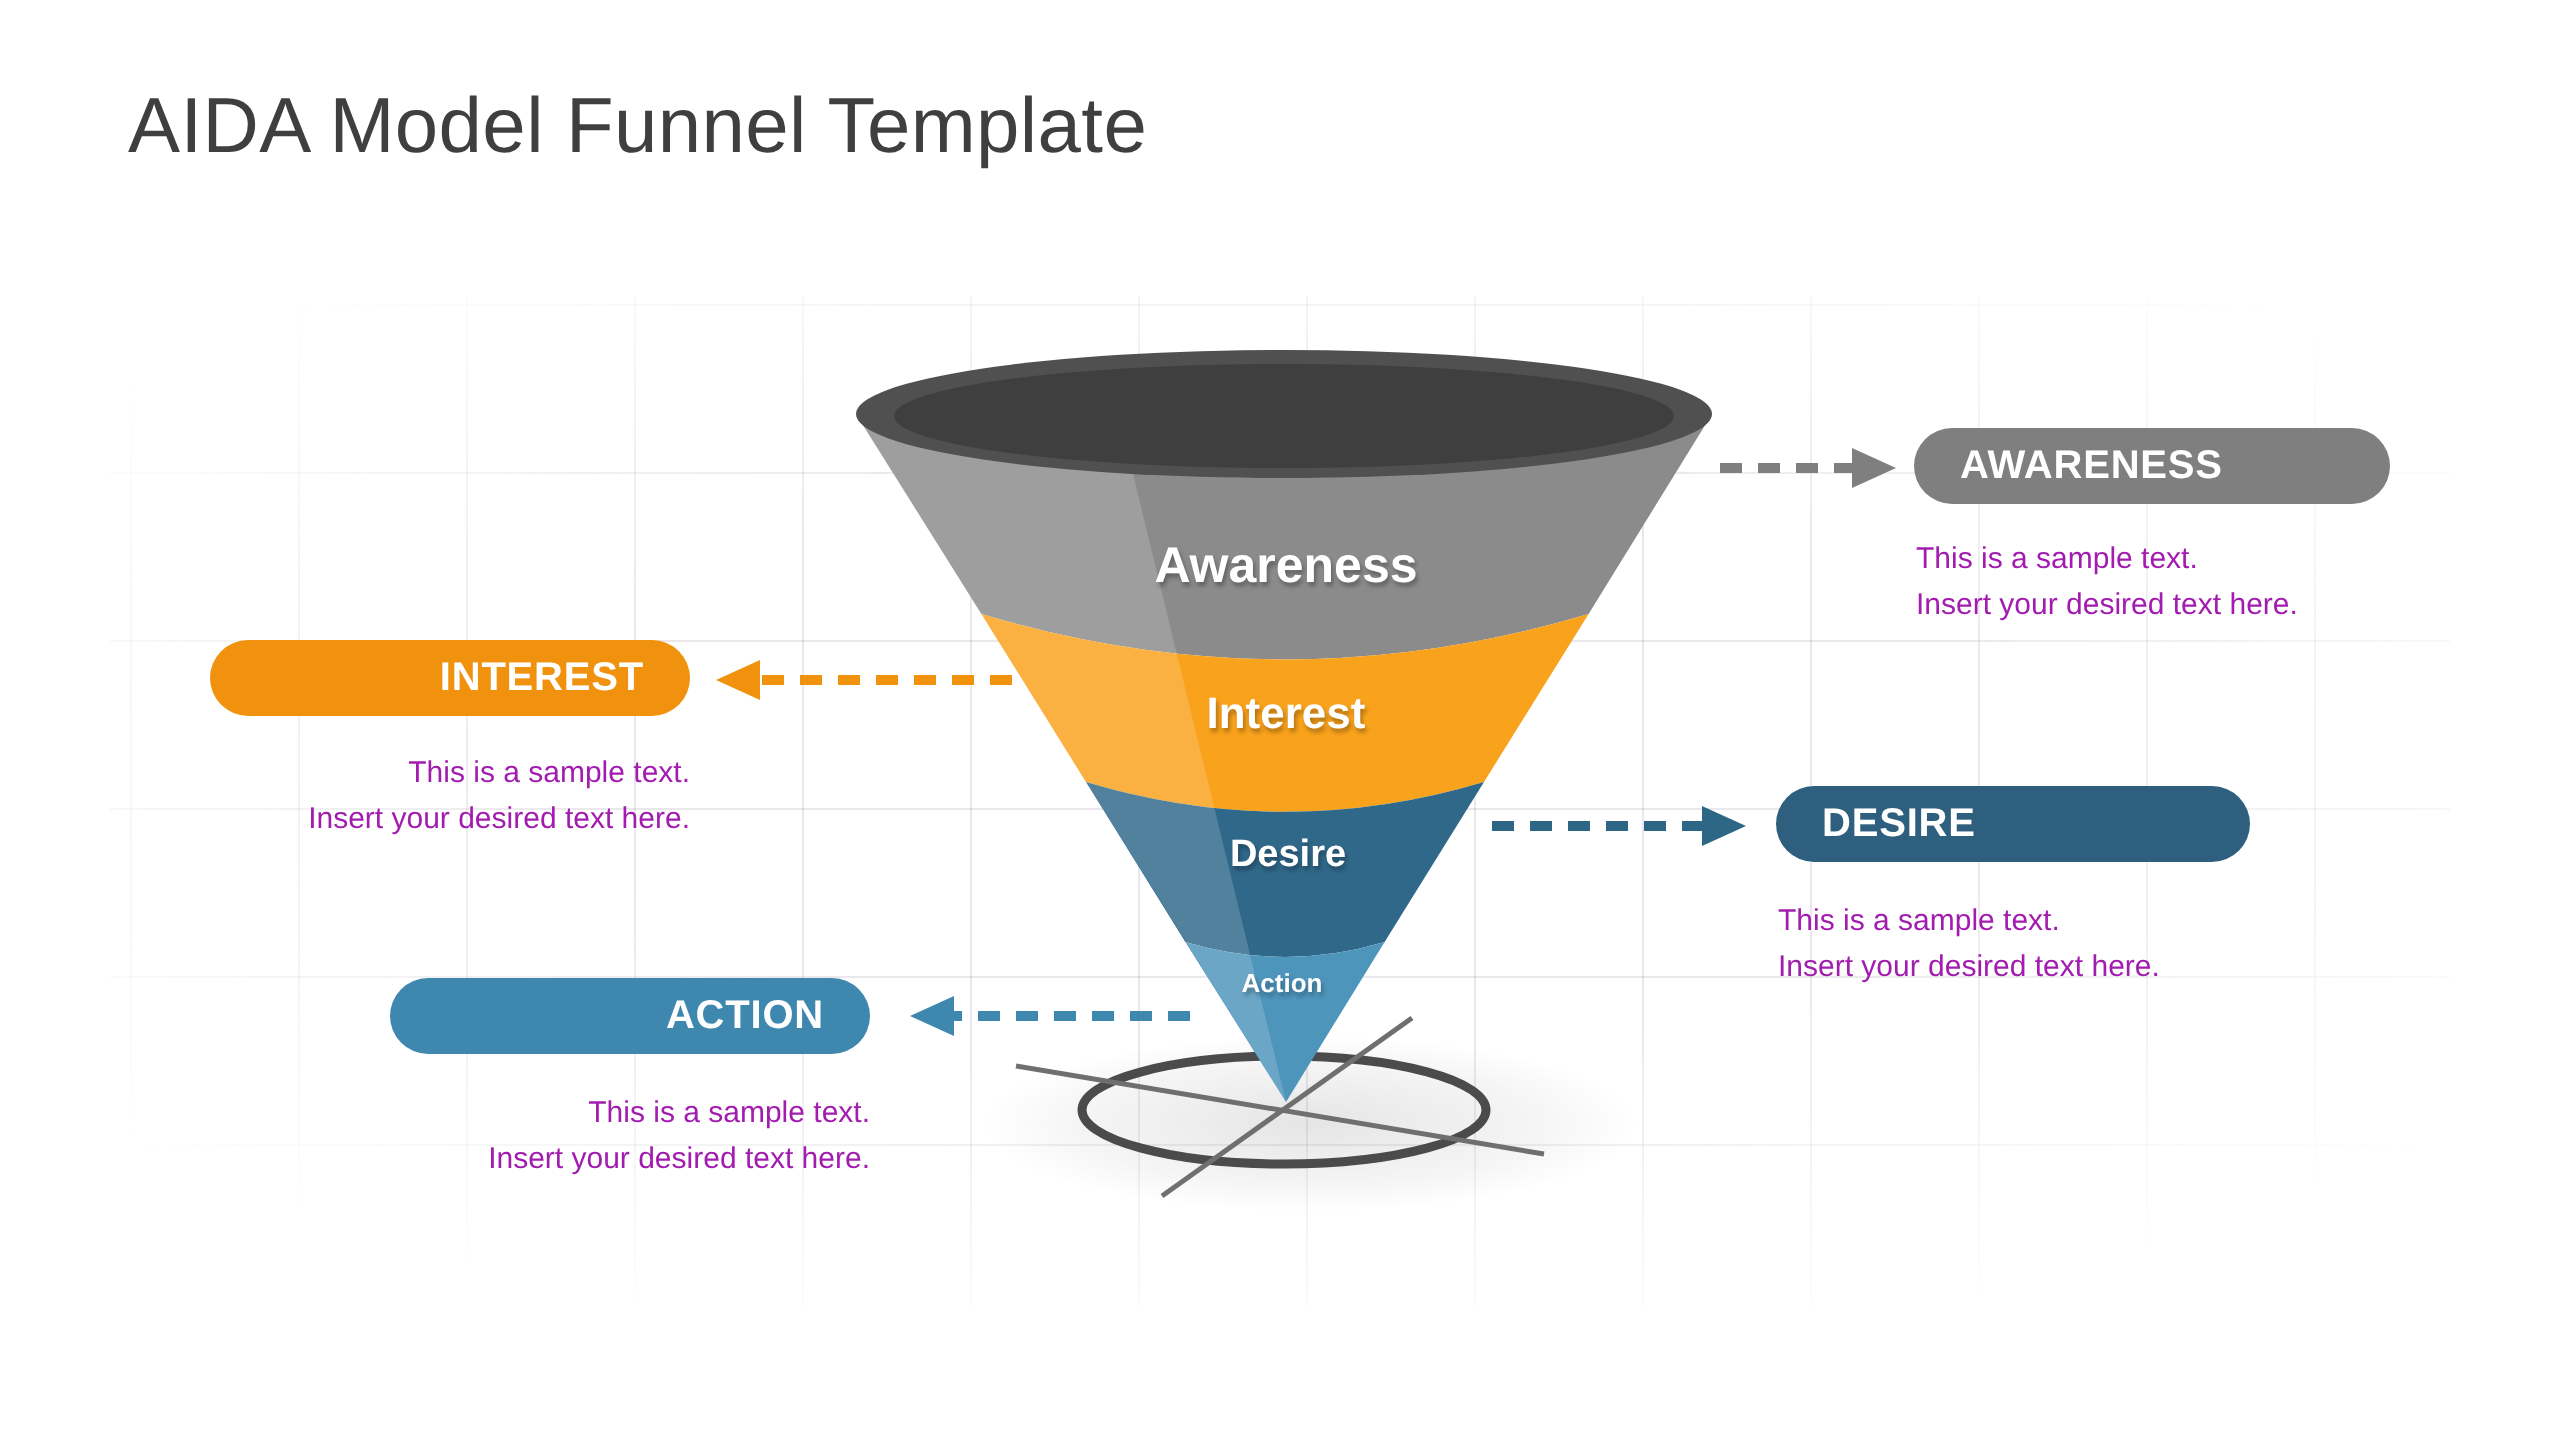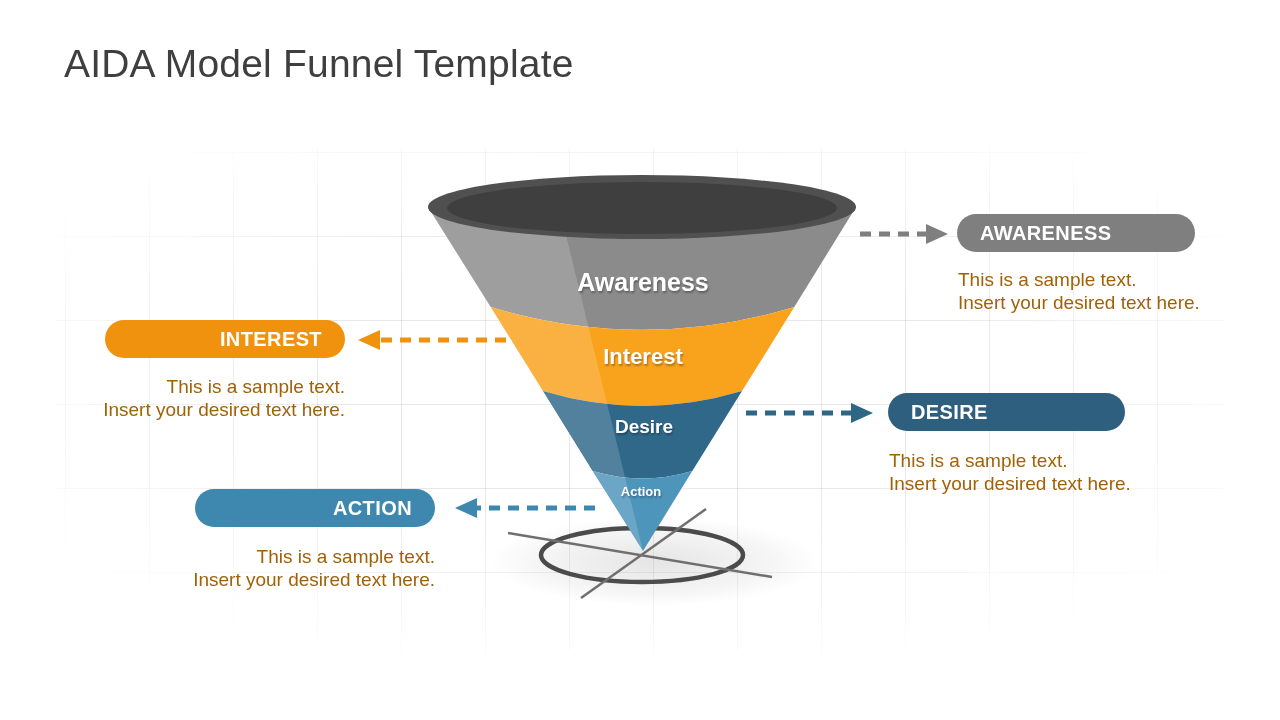--- a/index.html
+++ b/index.html
@@ -40,21 +40,21 @@
 
   .pill{
     position:absolute;height:38px;border-radius:19px;
     color:#fff;font-weight:bold;font-size:20px;line-height:38px;
     letter-spacing:.4px;white-space:nowrap;box-sizing:border-box;
   }
   .pill.align-left{text-align:left;padding-left:23px;}
   .pill.align-right{text-align:right;padding-right:23px;}
 
   .sample{
-    position:absolute;color:#a16207;font-size:19px;line-height:23px;
+    position:absolute;color:#a21caf;font-size:15px;line-height:23px;
     white-space:nowrap;
   }
   .sample.align-right{text-align:right;}
 </style>
 </head>
 <body>
 
 <div class="slide">
 
   <div class="grid"></div>

